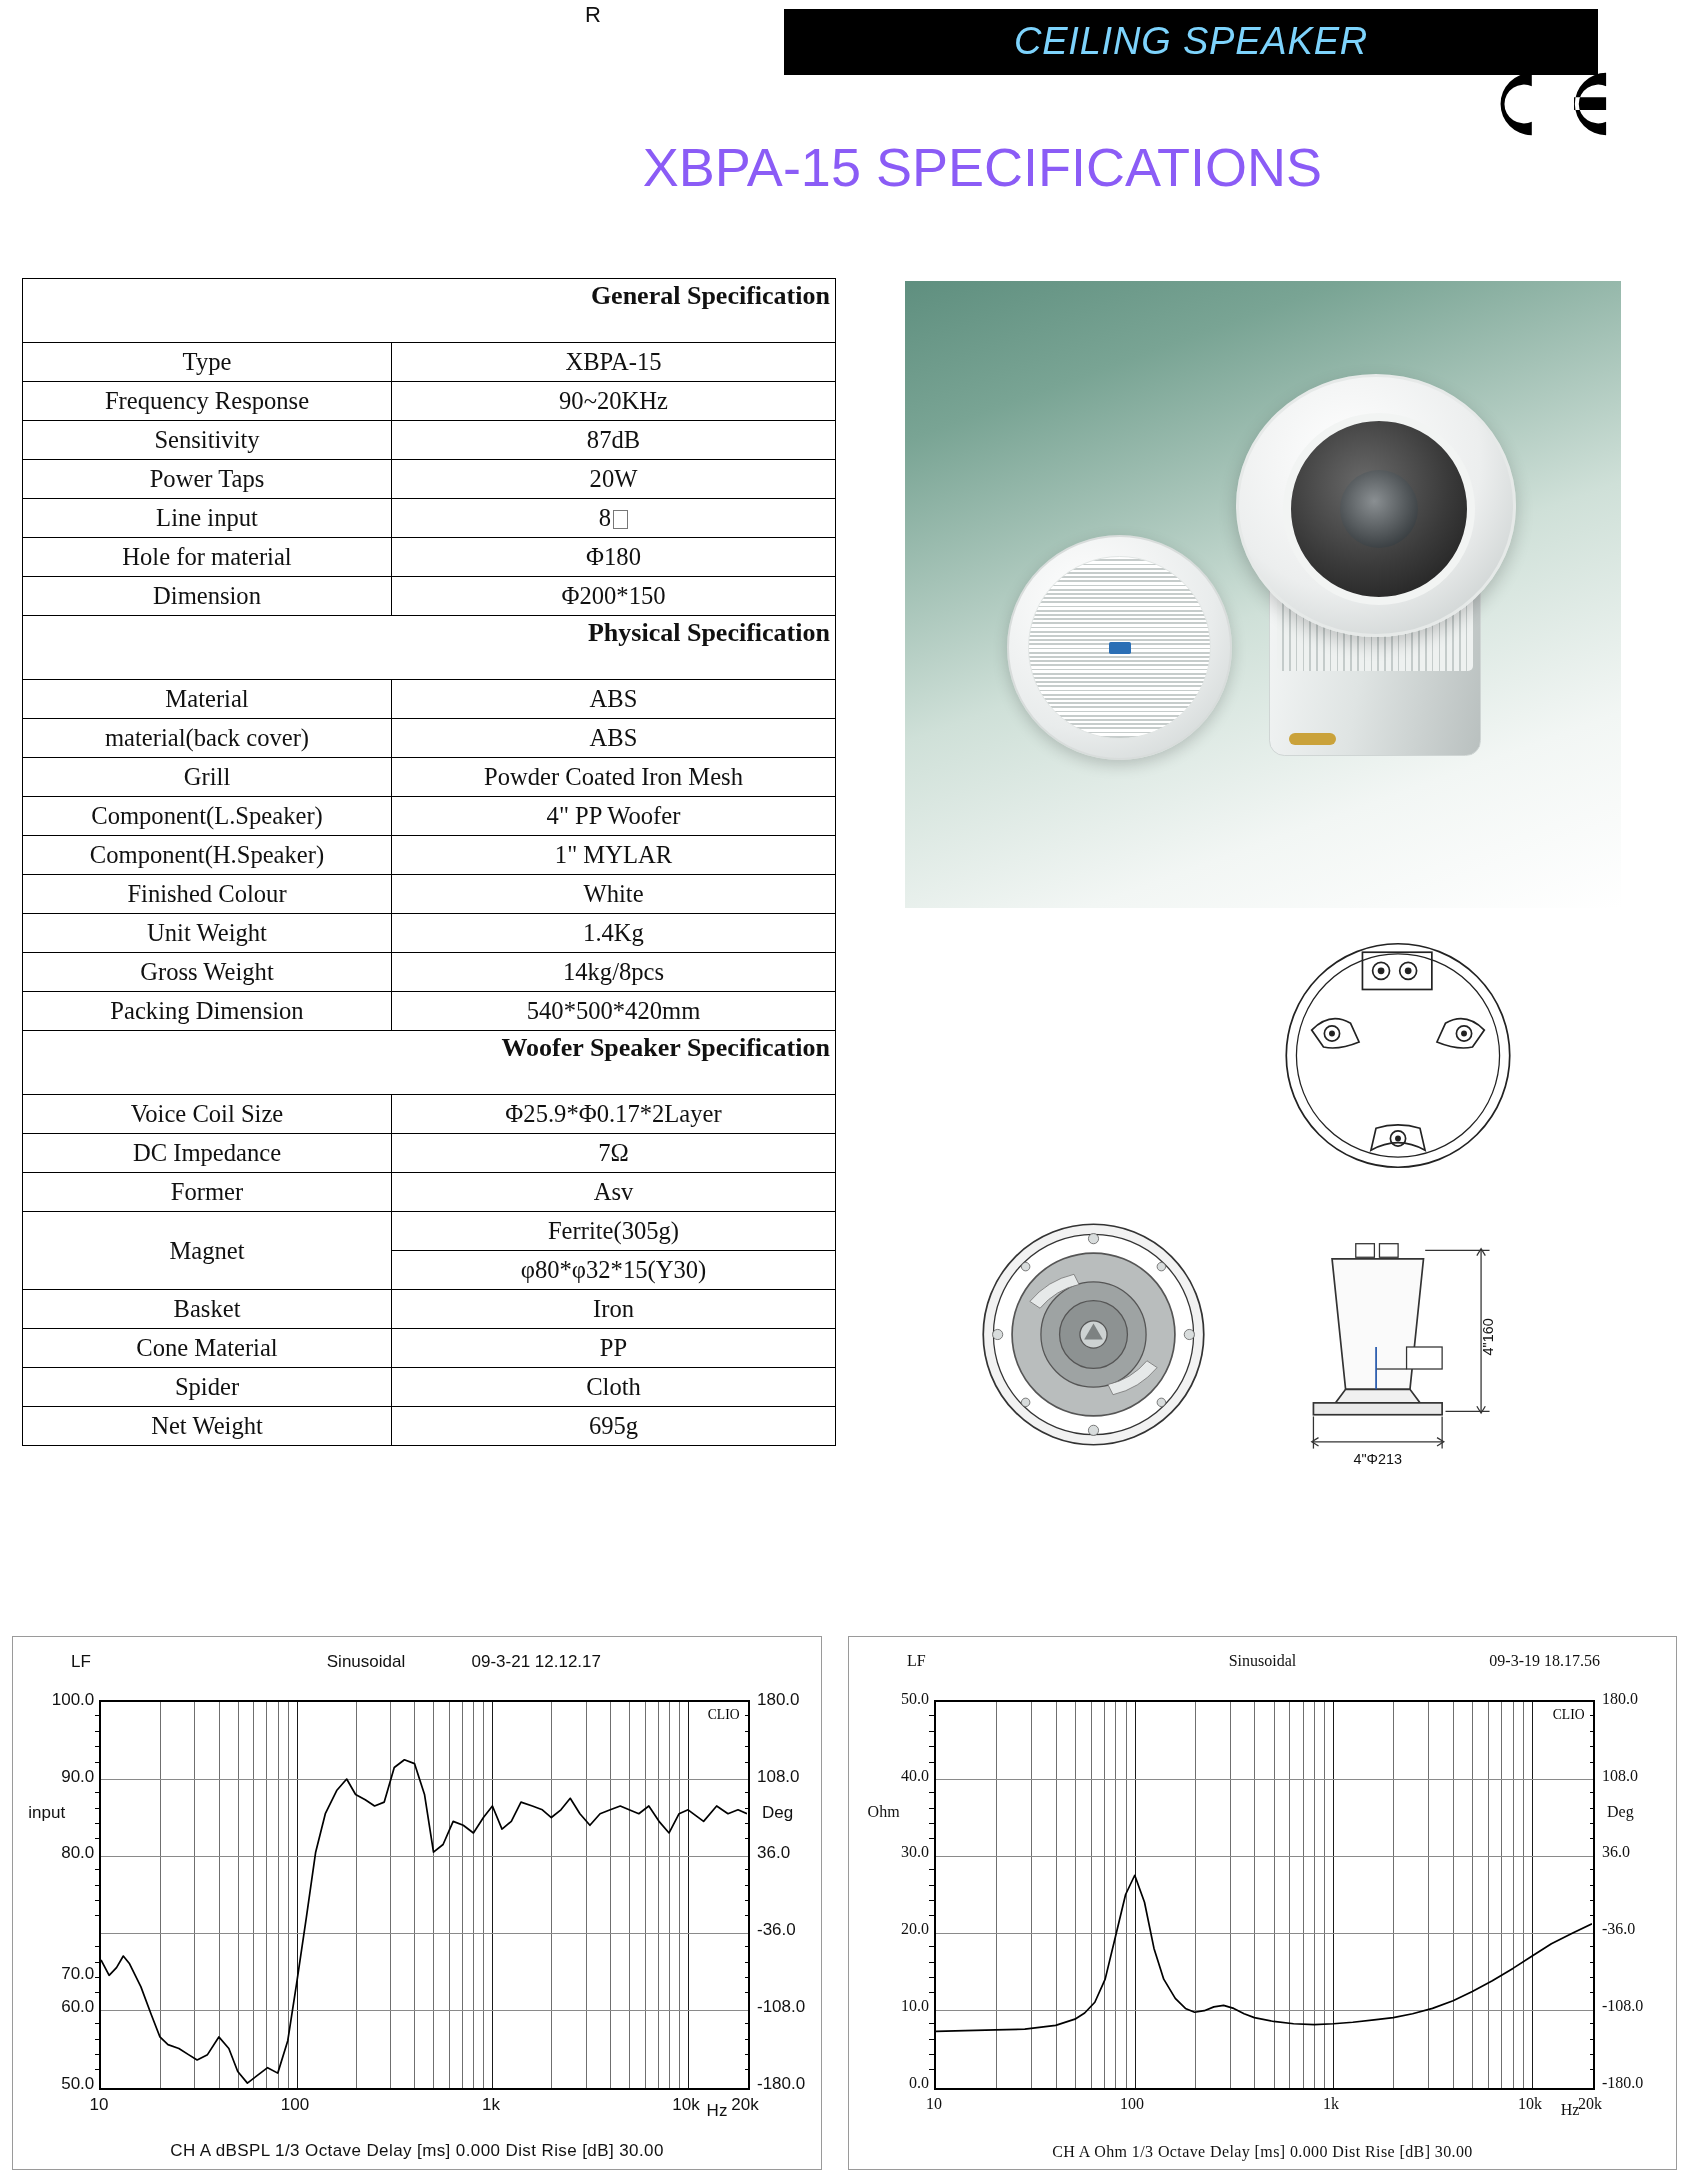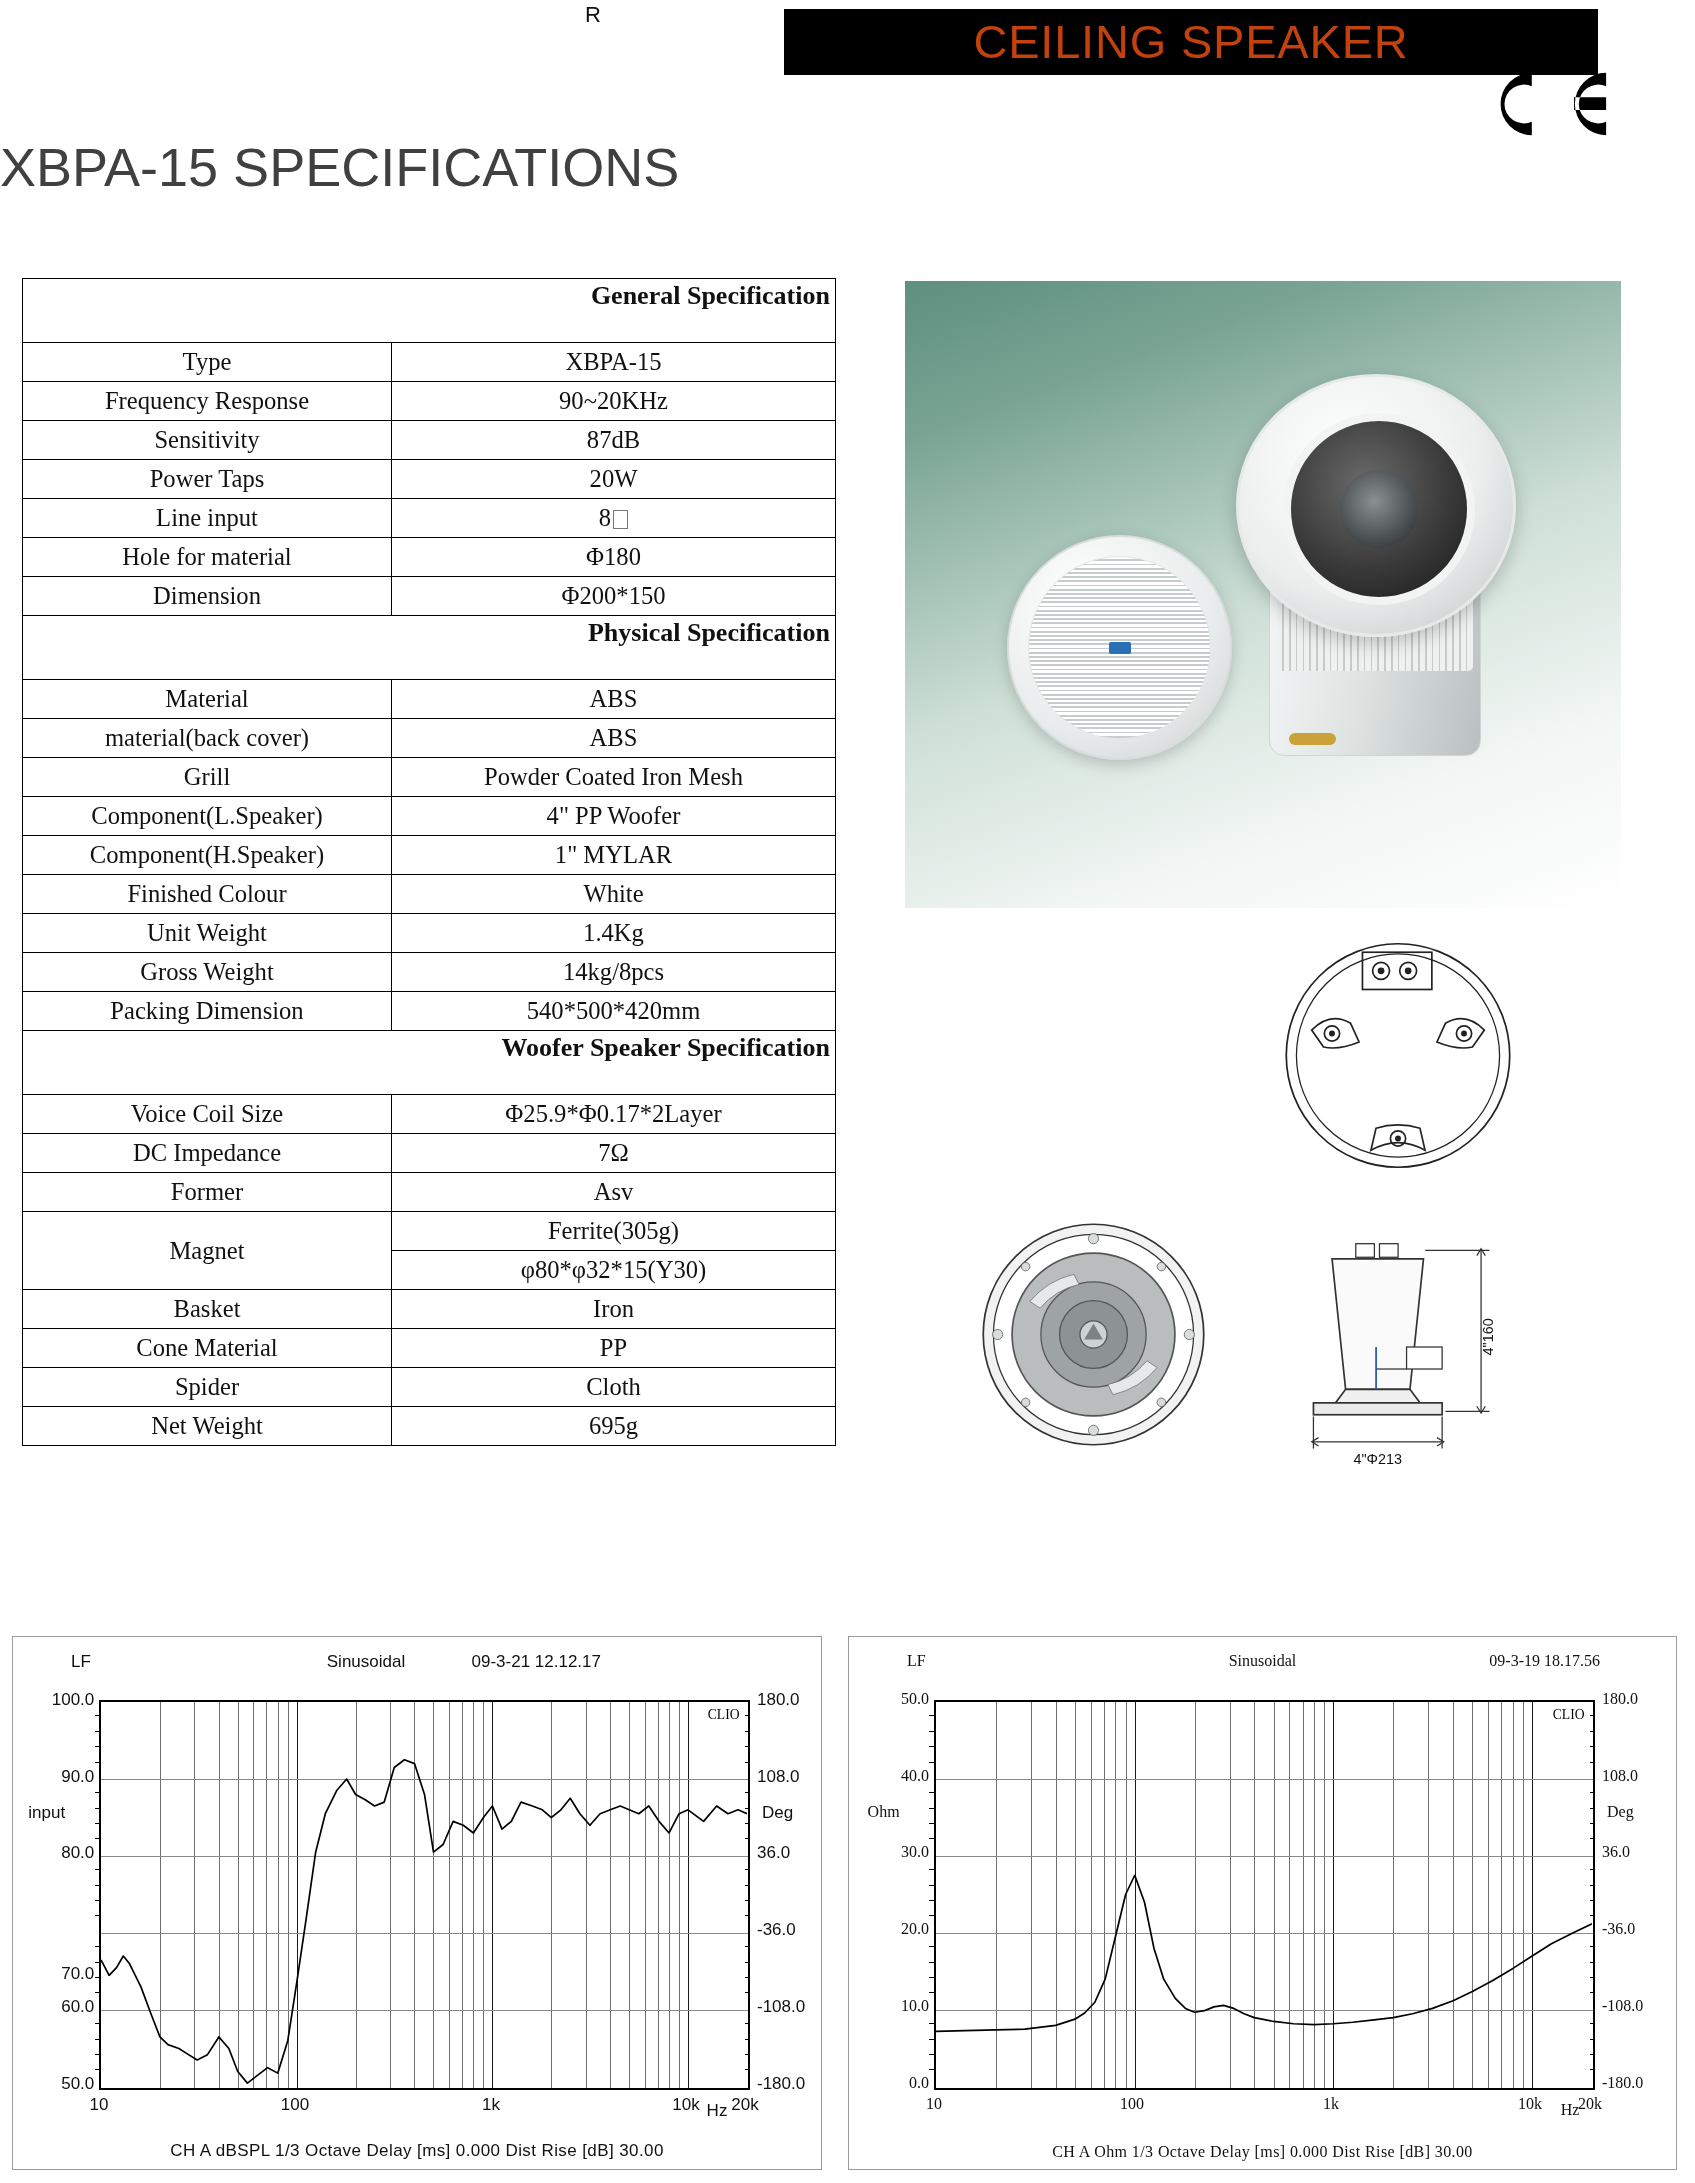--- a/index.html
+++ b/index.html
@@ -12,41 +12,42 @@
     overflow:hidden;
   }
 
   
   .header-band {
     position:absolute; left:784px; top:8.5px; width:814px; height:66px;
     background:#000000;
     display:flex; align-items:center; justify-content:center;
   }
   .header-band .band-text {
-    color:#c2410c;
+    color:#7dd3fc;
     font-family:"Liberation Sans", sans-serif;
-    font-size:47px;
+    font-size:38px;
     letter-spacing:0.8px;
     white-space:nowrap;
+    font-style:italic;
   }
   .reg-mark {
     position:absolute; left:585px; top:1.7px;
     font-family:"Liberation Sans", sans-serif;
     font-size:22px; color:#111;
   }
   .ce-mark {
     position:absolute; left:1479px; top:66px;
     width:136px; height:76px;
   }
   .page-title {
     position:absolute; left:0; top:136px; width:1322px;
-    text-align:left;
+    text-align:right;
     font-family:"Liberation Sans", sans-serif;
     font-size:54px;
-    color:#404040;
+    color:#8b5cf6;
     white-space:nowrap;
   }
 
   
   .spec-table {
     position:absolute; left:22px; top:278px; width:814px;
     border-collapse:collapse;
     font-size:24.6px;
   }
   .spec-table td {

